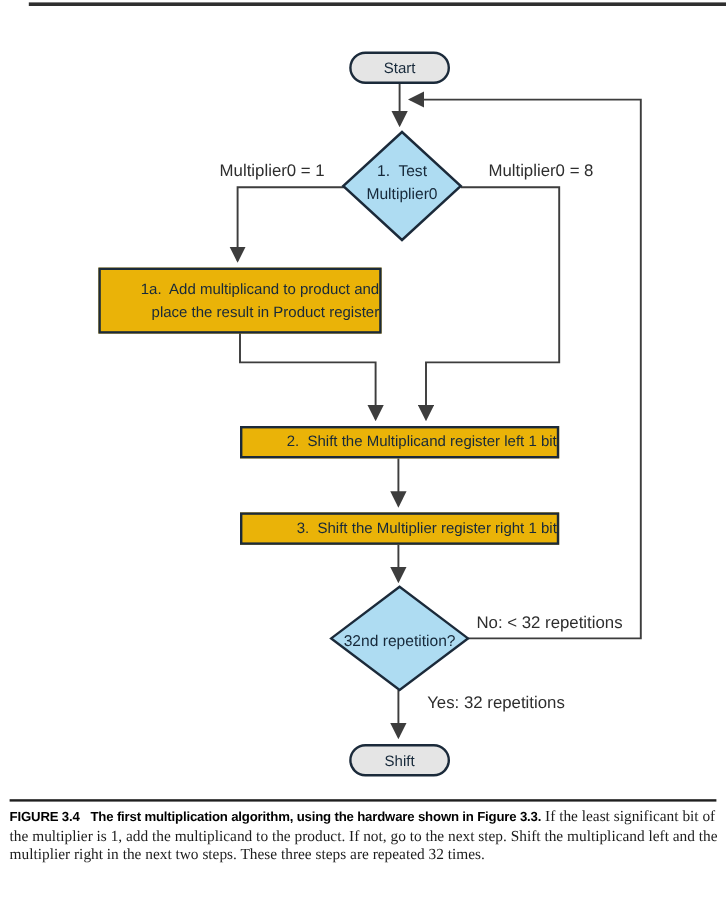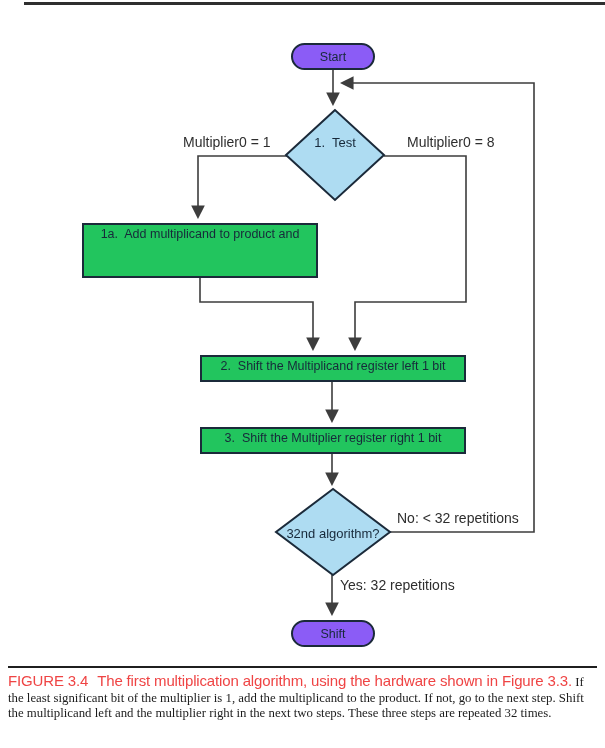--- a/index.html
+++ b/index.html
@@ -4,47 +4,47 @@
 <style>
   html,body { margin:0; padding:0; background:#ffffff; }
   #page {
     position:relative; width:605px; height:748px; background:#ffffff;
     font-family:"Liberation Sans", sans-serif; overflow:hidden;
   }
   .abs { position:absolute; }
   #top-rule { left:24px; top:2px; width:581px; height:3px; background:#2f2f2f; }
   #flow-svg { left:0; top:0; width:605px; height:748px; }
   .oval {
-    width:84px; height:27px; background:#8b5cf6; border:2px solid #1b2a3a;
+    width:84px; height:27px; background:#e5e5e5; border:2px solid #1b2a3a;
     border-radius:15px; box-sizing:border-box;
     display:flex; align-items:center; justify-content:center;
     color:#17293a; font-size:12.5px;
   }
   .rect {
-    background:#22c55e; border:2px solid #1b2a3a; box-sizing:border-box;
-    display:flex; flex-direction:row; align-items:flex-start; justify-content:center;
+    background:#eab308; border:2px solid #1b2a3a; box-sizing:border-box;
+    display:flex; flex-direction:column; align-items:flex-end; justify-content:center;
     color:#17293a; font-size:12.5px; line-height:19px;
   }
   .rect div, .dtext div { white-space:pre; }
   .dtext {
     text-align:center; color:#17293a; font-size:13px; line-height:19px;
   }
   .edge-label {
     color:#2e2e2e; font-size:14px; white-space:pre;
   }
 
   #caption-rule { left:8px; top:666px; width:589px; height:2px; background:#1f1f1f; }
   #caption {
     left:8px; top:673px; width:592px;
     font-family:"Liberation Serif", serif; font-size:12.8px; line-height:15.5px;
     color:#1c1c1c; text-align:left;
   }
   .cap-bold {
-    font-family:"Liberation Sans", sans-serif; font-weight:normal;
-    font-size:15px; letter-spacing:-0.15px; color:#ef4444;
+    font-family:"Liberation Sans", sans-serif; font-weight:bold;
+    font-size:11px; letter-spacing:-0.15px; color:#000000;
   }
   .cap-fig { margin-right:9px; }
 </style>
 </head>
 <body>
 
 <div id="page">
 
   <div id="top-rule" class="abs"></div>
 
@@ -69,43 +69,45 @@
       <polygon points="333,489 276,532 333,575 390,532"></polygon>
     </g>
   </svg>
 
   <div class="oval abs" style="left:291px; top:43px;">
     <span>Start</span>
   </div>
 
   <div class="dtext abs" style="left:280px; top:133px; width:110px;">
     <div>1.  Test</div>
+    <div>Multiplier0</div>
   </div>
 
   <div class="edge-label abs" style="left:183px; top:134px;">Multiplier0 = 1</div>
   <div class="edge-label abs" style="left:407px; top:134px;">Multiplier0 = 8</div>
 
   <div class="rect abs" style="left:82px; top:223px; width:236px; height:55px;">
     <div>1a.  Add multiplicand to product and</div>
+    <div>place the result in Product register</div>
   </div>
 
   <div class="rect abs" style="left:200px; top:355px; width:266px; height:27px;">
     <div>2.  Shift the Multiplicand register left 1 bit</div>
   </div>
 
   <div class="rect abs" style="left:200px; top:427px; width:266px; height:27px;">
     <div>3.  Shift the Multiplier register right 1 bit</div>
   </div>
 
   <div class="dtext abs" style="left:276px; top:524px; width:114px;">
-    <div>32nd algorithm?</div>
+    <div>32nd repetition?</div>
   </div>
 
   <div class="edge-label abs" style="left:397px; top:510px;">No: &lt; 32 repetitions</div>
-  <div class="edge-label abs" style="left:340px; top:577px;text-align:right;">Yes: 32 repetitions</div>
+  <div class="edge-label abs" style="left:356px; top:577px;text-align:right;">Yes: 32 repetitions</div>
 
   <div class="oval abs" style="left:291px; top:620px;">
     <span>Shift</span>
   </div>
 
   <div id="caption-rule" class="abs"></div>
 
   <div id="caption" class="abs">
     <span class="cap-bold cap-fig">FIGURE 3.4</span><span class="cap-bold">The first multiplication algorithm, using the hardware shown in Figure 3.3.</span><span> If the least significant bit of the multiplier is 1, add the multiplicand to the product. If not, go to the next step. Shift the multiplicand left and the multiplier right in the next two steps. These three steps are repeated 32 times.</span>
   </div>

